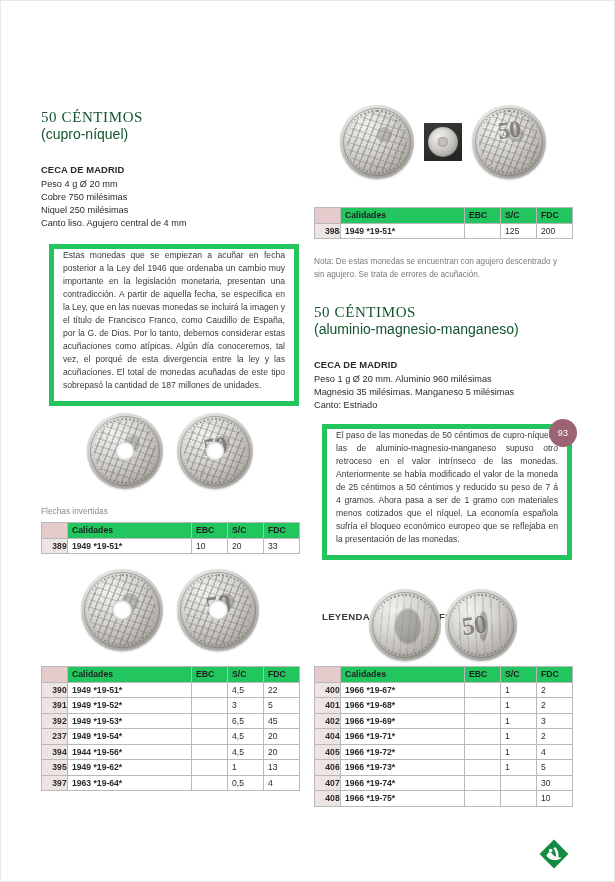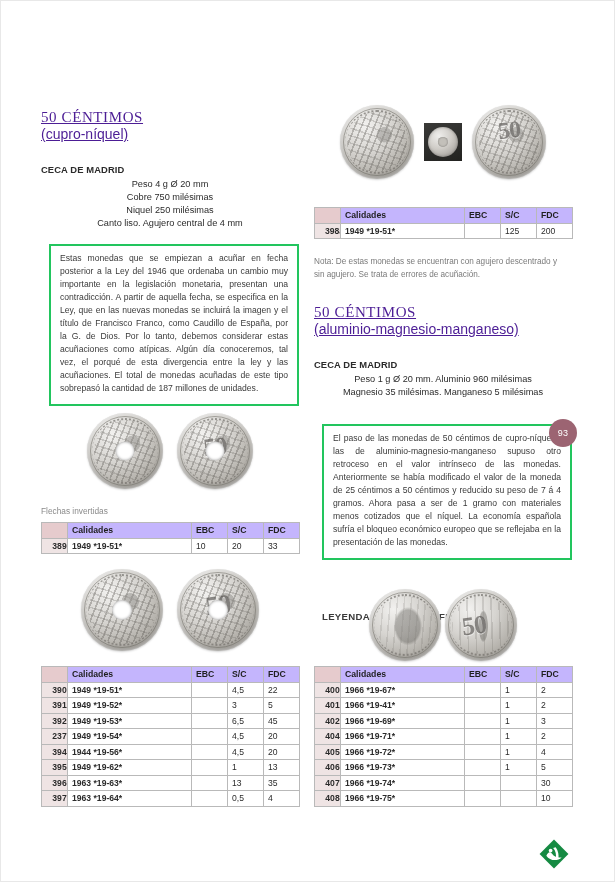--- a/index.html
+++ b/index.html
@@ -33,25 +33,24 @@
   .col {
     position: absolute;
     top: 0;
     width: 258px;
   }
   .col-left  { left: 0px; }
   .col-right { left: 273px; }
 
   
   .section-title {
-    color: #4c1d95;
+    color: #14532d;
     font-size: 14.5px;
     line-height: 17px;
     letter-spacing: 0.2px;
-    text-decoration: underline;
   }
   .section-title .line1 {
     display: block;
     font-family: "Liberation Serif", serif;
     font-size: 15px;
     letter-spacing: 0.6px;
   }
   .section-title .line2 {
     display: block;
     font-size: 14px;
@@ -64,26 +63,26 @@
     line-height: 13.2px;
     color: #2b2b2b;
   }
   .spec-title {
     font-weight: bold;
     font-size: 9.4px;
     letter-spacing: 0.1px;
     display: block;
     margin-bottom: 1.5px;
   }
-  .spec-line { display: block; text-align: center; }
+  .spec-line { display: block; }
 
   
   .note-box {
-    border: 2px solid #22c55e;
-    padding: 6px 9px 9px 9px;
+    border: 5px solid #22c55e;
+    padding: 0 9px 9px 9px;
     font-size: 8.6px;
     line-height: 13px;
     color: #3a3a3a;
     text-align: justify;
   }
 
   
   .plain-note {
     font-size: 8.2px;
     line-height: 12.5px;
@@ -118,21 +117,21 @@
     height: 15.5px;
     padding: 0 0 0 4px;
     text-align: left;
     vertical-align: middle;
     background: #ffffff;
     font-weight: normal;
     overflow: hidden;
     white-space: nowrap;
   }
   table.qual thead th {
-    background: #c4b5fd;
+    background: #22c55e;
     font-weight: bold;
     font-size: 8.7px;
     color: #1f1f1f;
   }
   table.qual thead th.c-id { background: #e6cbcd; }
   table.qual td.c-id {
     background: #efe4e4;
     font-weight: bold;
     text-align: center;
     padding-left: 10px;
@@ -409,27 +408,20 @@
                 <td>20</td>
               </tr>
               <tr>
                 <td class="c-id">395</td>
                 <td class="c-cal">1949 *19-62*</td>
                 <td></td>
                 <td>1</td>
                 <td>13</td>
               </tr>
               <tr>
-                <td class="c-id">396</td>
-                <td class="c-cal">1963 *19-63*</td>
-                <td></td>
-                <td>13</td>
-                <td>35</td>
-              </tr>
-              <tr>
                 <td class="c-id">397</td>
                 <td class="c-cal">1963 *19-64*</td>
                 <td></td>
                 <td>0,5</td>
                 <td>4</td>
               </tr>
             </tbody>
         </table>
       </div>
     </div>
@@ -486,20 +478,21 @@
       <div style="position:absolute; left:0; top:303px; width:258px;">
         <div class="section-title">
           <span class="line1">50 CÉNTIMOS</span>
           <span class="line2">(aluminio-magnesio-manganeso)</span>
         </div>
 
         <div class="spec-block">
           <span class="spec-title">CECA DE MADRID</span>
           <span class="spec-line">Peso 1 g  Ø 20 mm. Aluminio 960 milésimas</span>
           <span class="spec-line">Magnesio 35 milésimas. Manganeso 5 milésimas</span>
+          <span class="spec-line">Canto: Estriado</span>
         </div>
       </div>
 
       <div class="note-box" style="position:absolute; left:8px; top:423px; width:250px;">
         <span>El paso de las monedas de 50 céntimos de cupro-níquel a las de aluminio-magnesio-manganeso supuso otro retroceso en el valor intrínseco de las monedas. Anteriormente se había modificado el valor de la moneda de 25 céntimos a 50 céntimos y reducido su peso de 7 á 4 gramos. Ahora pasa a ser de 1 gramo con materiales menos cotizados que el níquel. La economía española sufría el bloqueo económico europeo que se reflejaba en la presentación de las monedas.</span>
       </div>
 
       <div class="legend-label" style="position:absolute; left:8px; top:566px;margin-top:44px;">LEYENDA: FRANCISCO FRANCO</div>
 
       <div class="coin-row" style="position:absolute; left:0; top:588px; width:258px; gap:4px;">
@@ -535,21 +528,21 @@
           <tbody>
               <tr>
                 <td class="c-id">400</td>
                 <td class="c-cal">1966 *19-67*</td>
                 <td></td>
                 <td>1</td>
                 <td>2</td>
               </tr>
               <tr>
                 <td class="c-id">401</td>
-                <td class="c-cal">1966 *19-41*</td>
+                <td class="c-cal">1966 *19-68*</td>
                 <td></td>
                 <td>1</td>
                 <td>2</td>
               </tr>
               <tr>
                 <td class="c-id">402</td>
                 <td class="c-cal">1966 *19-69*</td>
                 <td></td>
                 <td>1</td>
                 <td>3</td>

